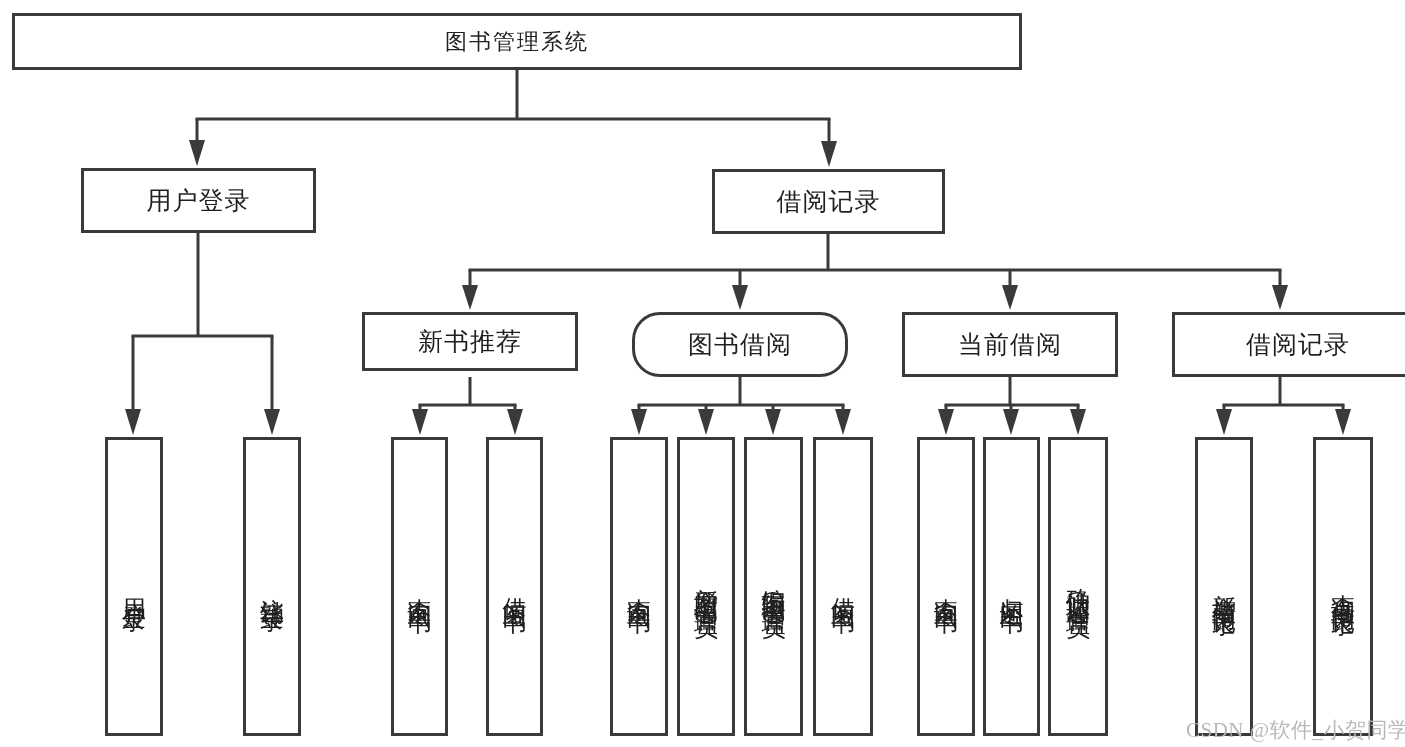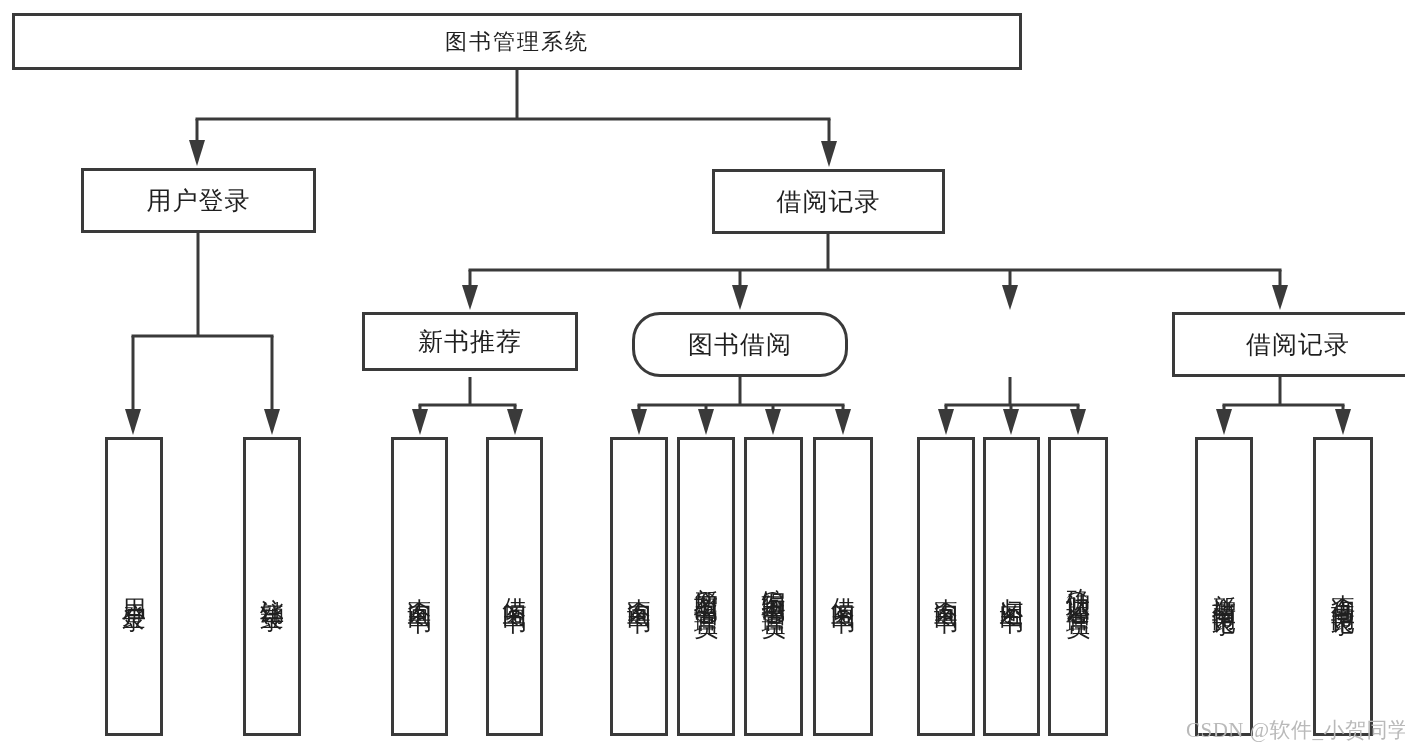--- a/index.html
+++ b/index.html
@@ -131,20 +131,23 @@
   <div class="node h" style="left:712px; top:169px; width:233px; height:65px;">
     <span>借阅记录</span>
   </div>
 
   <div class="node h" style="left:362px; top:312px; width:216px; height:59px;">
     <span>新书推荐</span>
   </div>
   <div class="node h" style="left:632px; top:312px; width:216px; height:65px;border-radius:28px;">
     <span>图书借阅</span>
   </div>
+  <div class="node h" style="left:902px; top:312px; width:216px; height:65px;">
+    <span>当前借阅</span>
+  </div>
   <div class="node h" style="left:1172px; top:312px; width:252px; height:65px;">
     <span>借阅记录</span>
   </div>
 
   <div class="node leaf" style="left:105px; top:437px; width:58px; height:299px;">
     <span>用户登录</span>
   </div>
   <div class="node leaf" style="left:243px; top:437px; width:58px; height:299px;">
     <span>注销登录</span>
   </div>

